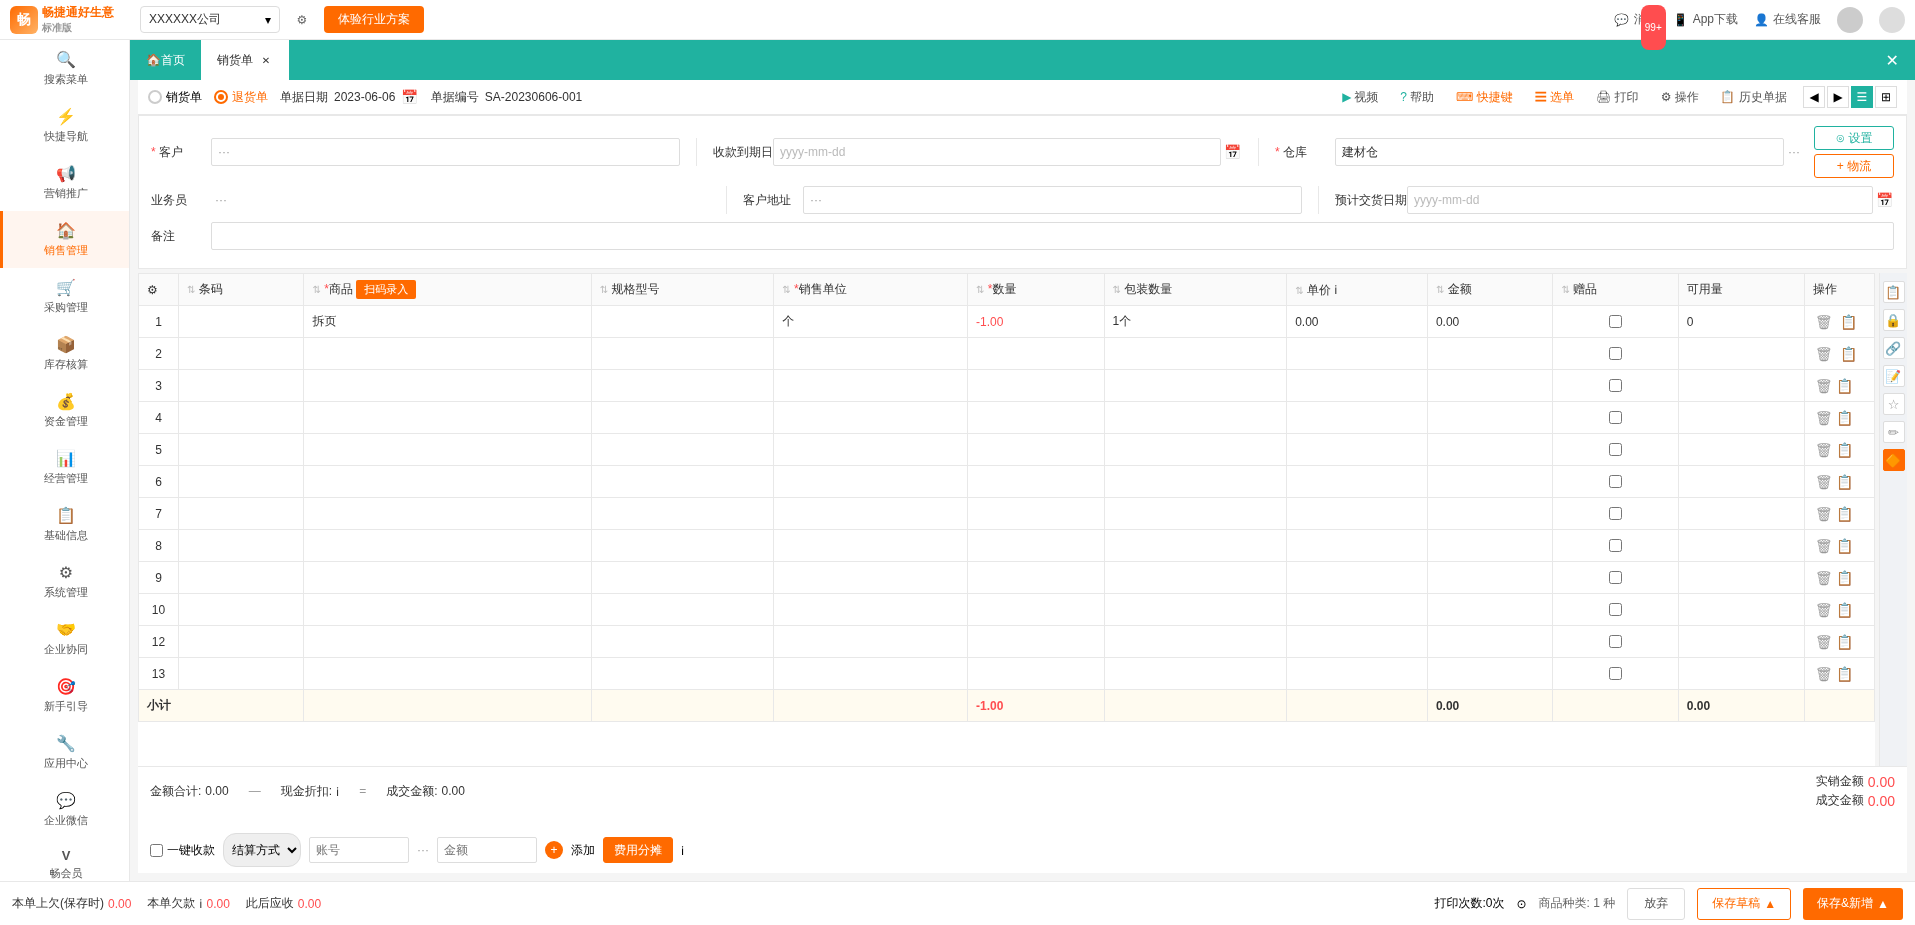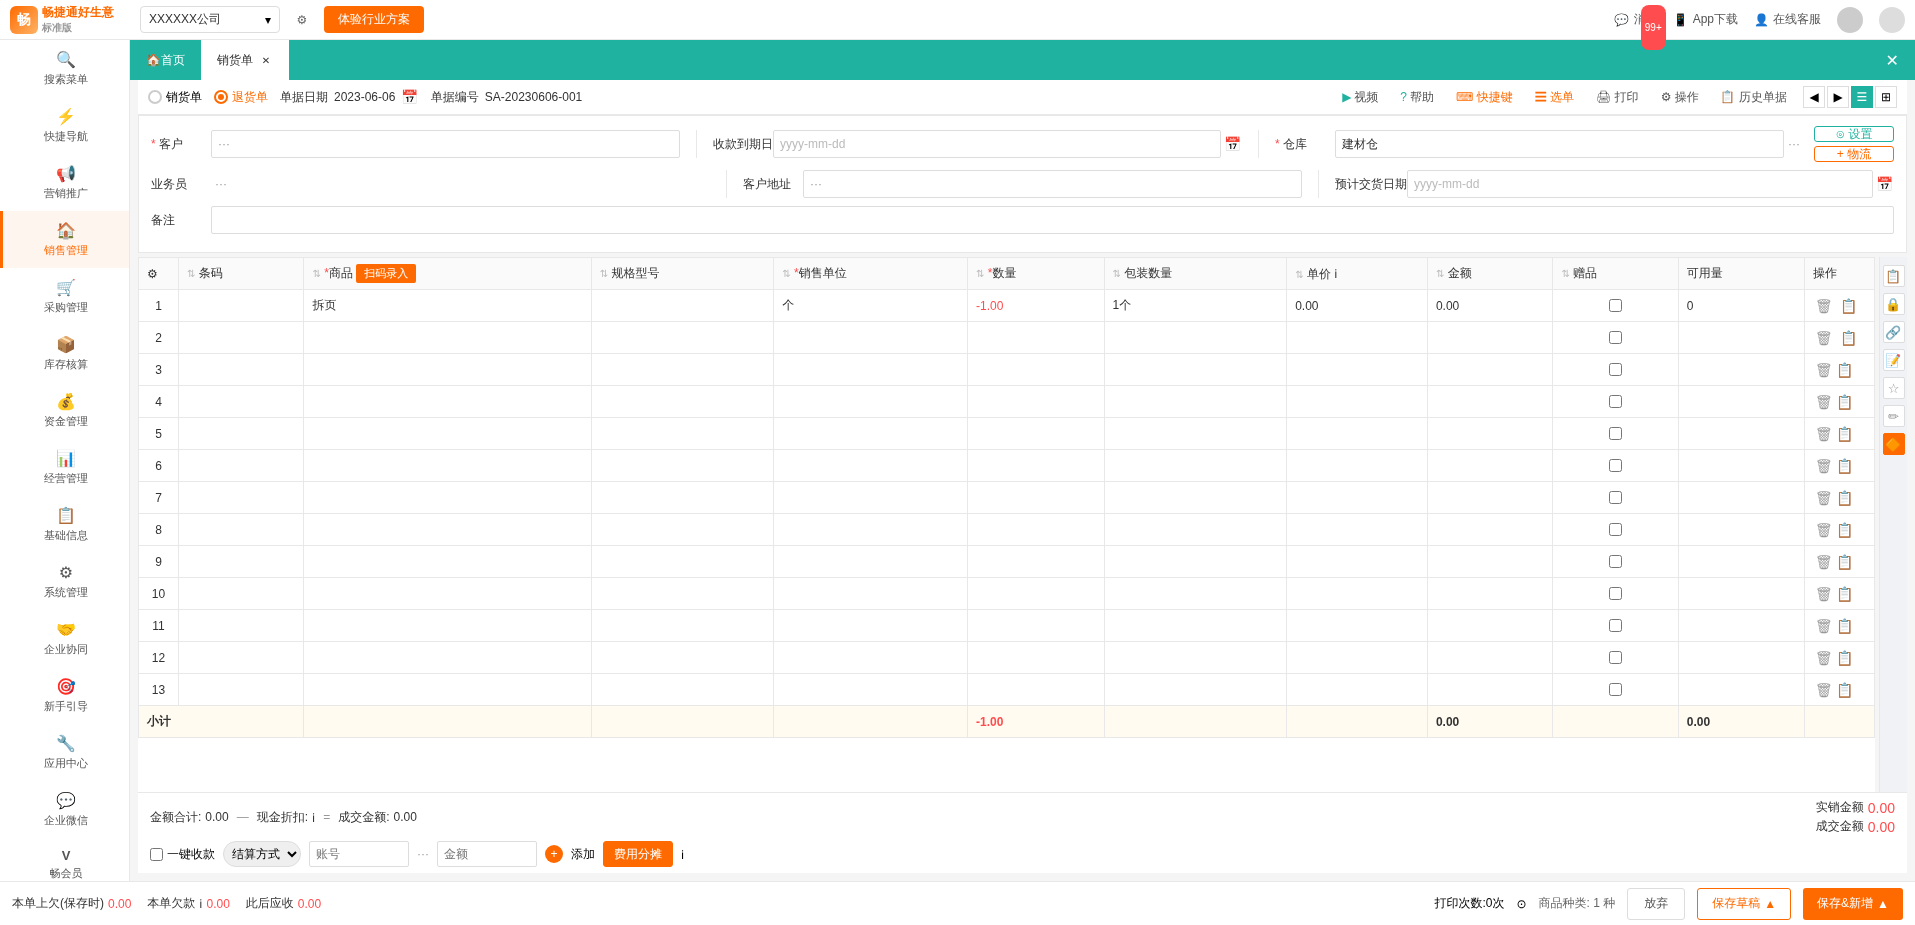--- a/index.html
+++ b/index.html
@@ -57,21 +57,21 @@
     .form-fields { background: #fff; border: 1px solid #e8e8e8; padding: 10px 12px; }
     .form-row { display: flex; align-items: center; margin-bottom: 8px; gap: 0; }
     .form-field { display: flex; align-items: center; flex: 1; min-width: 0; }
     .field-label { color: #333; font-size: 12px; white-space: nowrap; min-width: 60px; }
     .field-label.required::before { content: '* '; color: #ff4d4f; }
     .field-input { flex: 1; height: 28px; border: 1px solid #ddd; border-radius: 2px; padding: 0 6px; font-size: 12px; color: #333; display: flex; align-items: center; gap: 4px; cursor: pointer; }
     .field-input .placeholder { color: #bbb; }
     .field-input .dots { color: #999; }
     .field-divider { width: 1px; background: #e8e8e8; height: 28px; margin: 0 16px; }
     .right-actions { display: flex; flex-direction: column; gap: 4px; width: 80px; flex-shrink: 0; }
-    .right-btn { height: 16px; border-radius: 3px; display: flex; align-items: center; justify-content: center; font-size: 12px; cursor: pointer; border: 1px solid; }
+    .right-btn { height: 24px; border-radius: 3px; display: flex; align-items: center; justify-content: center; font-size: 12px; cursor: pointer; border: 1px solid; }
     .right-btn.settings { background: #fff; border-color: #20b2a0; color: #20b2a0; }
     .right-btn.logistics { background: #fff; border-color: #ff6a00; color: #ff6a00; }
     .cal-icon { color: #20b2a0; cursor: pointer; font-size: 14px; }
     .dots-btn { color: #999; cursor: pointer; padding: 0 4px; }
 
     
     .table-section { flex: 1; overflow: auto; background: #fff; }
     .data-table { width: 100%; border-collapse: collapse; }
     .data-table th { background: #fafafa; border: 1px solid #e8e8e8; padding: 6px 8px; font-weight: normal; color: #333; text-align: left; font-size: 12px; white-space: nowrap; }
     .data-table th .required { color: #ff4d4f; }
@@ -81,21 +81,21 @@
     .scan-btn { background: #ff6a00; color: white; border: none; padding: 2px 8px; border-radius: 2px; cursor: pointer; font-size: 11px; }
     .col-num { width: 40px; text-align: center; color: #999; }
     .col-actions { width: 70px; }
     .row-action { cursor: pointer; color: #999; font-size: 14px; margin: 0 2px; }
     .subtotal-row td { background: #fffbf0; font-weight: bold; }
     .checkbox-cell { display: flex; align-items: center; justify-content: center; }
     input[type=checkbox] { cursor: pointer; }
 
     
     .bottom-bar { background: #fff; border-top: 1px solid #e8e8e8; padding: 6px 12px; flex-shrink: 0; }
-    .summary-row { display: flex; align-items: center; gap: 8px; margin-bottom: 6px; }
+    .summary-row { display: flex; align-items: center; gap: 20px; margin-bottom: 24px; }
     .summary-item { display: flex; align-items: center; gap: 4px; font-size: 12px; color: #333; }
     .summary-sep { color: #999; }
     .payment-row { display: flex; align-items: center; gap: 8px; }
     .payment-check { display: flex; align-items: center; gap: 4px; }
     .payment-input { height: 26px; border: 1px solid #ddd; border-radius: 2px; padding: 0 6px; width: 100px; font-size: 12px; color: #bbb; }
     .fee-btn { height: 26px; border: 1px solid #ff6a00; color: #ff6a00; background: #fff; padding: 0 10px; border-radius: 3px; cursor: pointer; font-size: 12px; }
     .fee-btn.active { background: #ff6a00; color: white; }
     .add-btn-sm { width: 18px; height: 18px; border-radius: 50%; background: #ff6a00; color: white; border: none; cursor: pointer; font-size: 12px; display: flex; align-items: center; justify-content: center; }
 
     
@@ -533,38 +533,20 @@
                   <td></td>
                 <td>
                     <div class="checkbox-cell">
                       <input type="checkbox" style="">
                     </div>
                   </td>
                   <td></td>
                 <td class="col-actions"><span class="row-action">🗑</span><span class="row-action">📋</span></td>
               </tr>
               <tr>
-                <td class="col-num">11</td>
-                <td></td>
-                  <td></td>
-                  <td></td>
-                  <td></td>
-                  <td></td>
-                  <td></td>
-                  <td></td>
-                  <td></td>
-                <td>
-                    <div class="checkbox-cell">
-                      <input type="checkbox" style="">
-                    </div>
-                  </td>
-                  <td></td>
-                <td class="col-actions"><span class="row-action">🗑</span><span class="row-action">📋</span></td>
-              </tr>
-              <tr>
                 <td class="col-num">12</td>
                 <td></td>
                   <td></td>
                   <td></td>
                   <td></td>
                   <td></td>
                   <td></td>
                   <td></td>
                   <td></td>
                 <td>
@@ -646,21 +628,21 @@
               <span>成交金额</span>
               <span style="color:#ff4d4f; font-size:14px;">0.00</span>
             </div>
           </div>
         </div>
         <div class="payment-row">
           <div class="payment-check">
             <input type="checkbox" style="">
             <span>一键收款</span>
           </div>
-          <select style="height:26px; border:1px solid #ddd; border-radius:13px; font-size:12px; padding:0 4px;">
+          <select style="height:34px; border:1px solid #ddd; border-radius:13px; font-size:12px; padding:0 4px;">
             <option>结算方式</option>
           </select>
           <input class="payment-input" placeholder="账号" style="">
           <span style="color:#999; cursor:pointer;">···</span>
           <input class="payment-input" placeholder="金额" style="">
           <button class="add-btn-sm">+</button>
           <span>添加</span>
           <button class="fee-btn active">费用分摊</button>
           <span>ℹ</span>
         </div>

